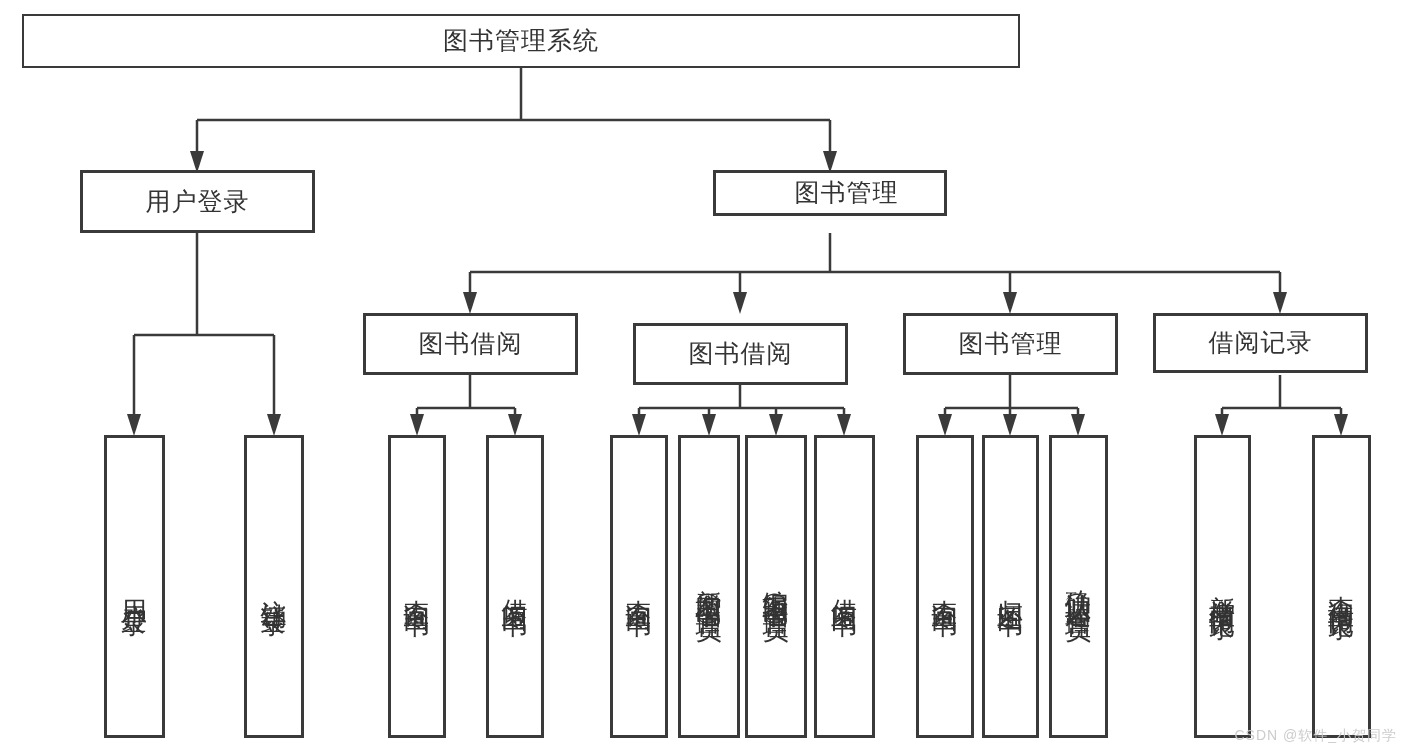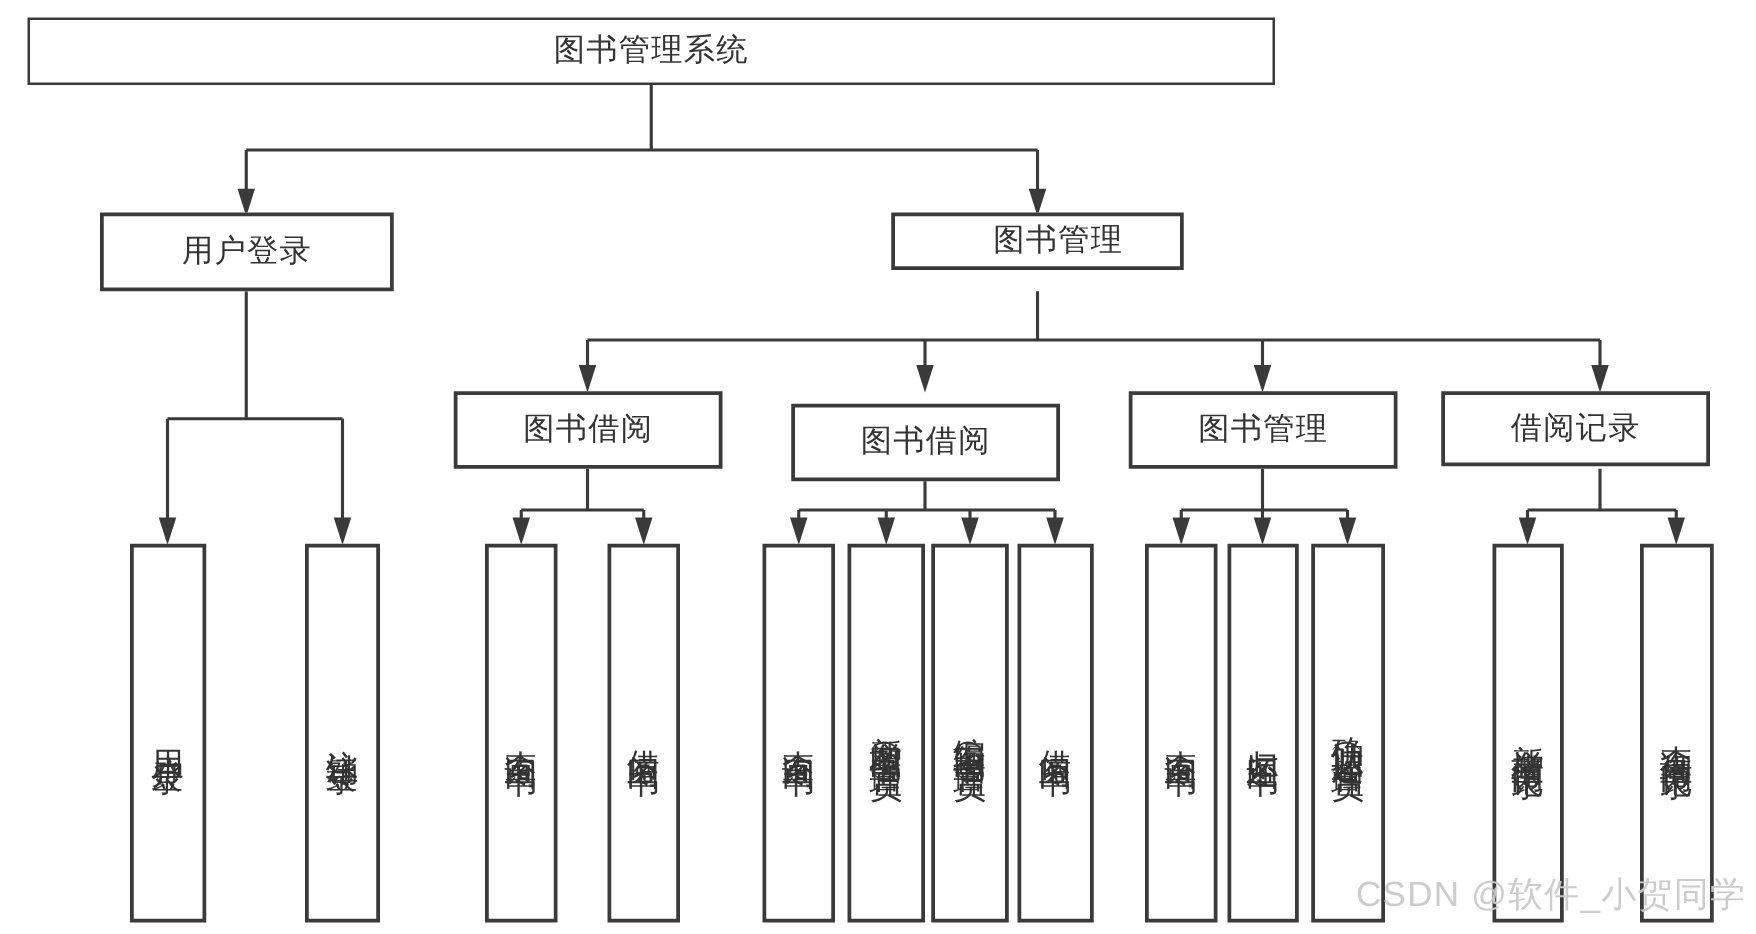--- a/index.html
+++ b/index.html
@@ -25,22 +25,22 @@
   .v{
     writing-mode:vertical-rl;
     text-orientation:mixed;
     letter-spacing:4px;
     line-height:1;
     font-size:26px;
   }
   .watermark{
     position:absolute;
     right:8px;
-    bottom:12px;
-    font-size:28px;
+    bottom:2px;
+    font-size:14px;
     color:rgba(201,201,201,0.95);
     z-index:5;
     letter-spacing:1px;
     white-space:nowrap;
   }
 </style>
 </head>
 <body>
 
 <div id="stage">

